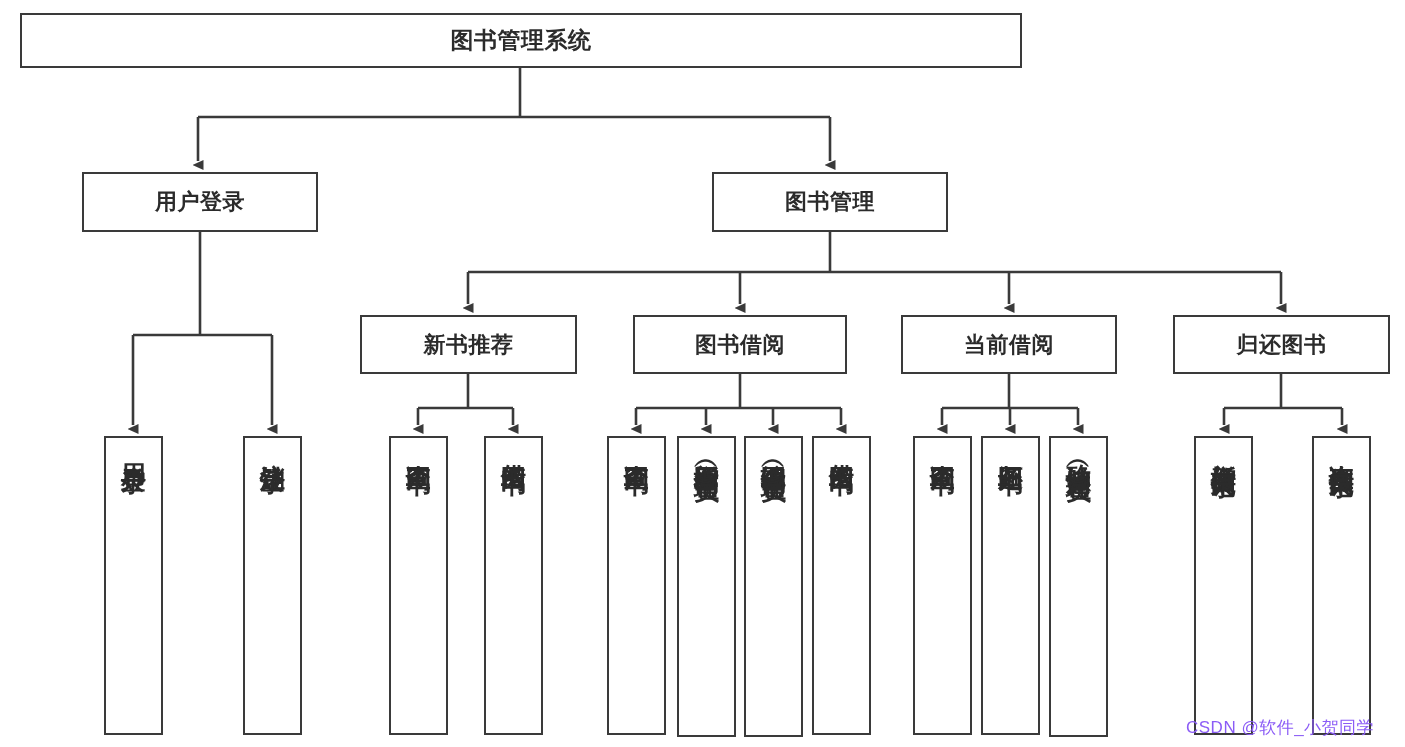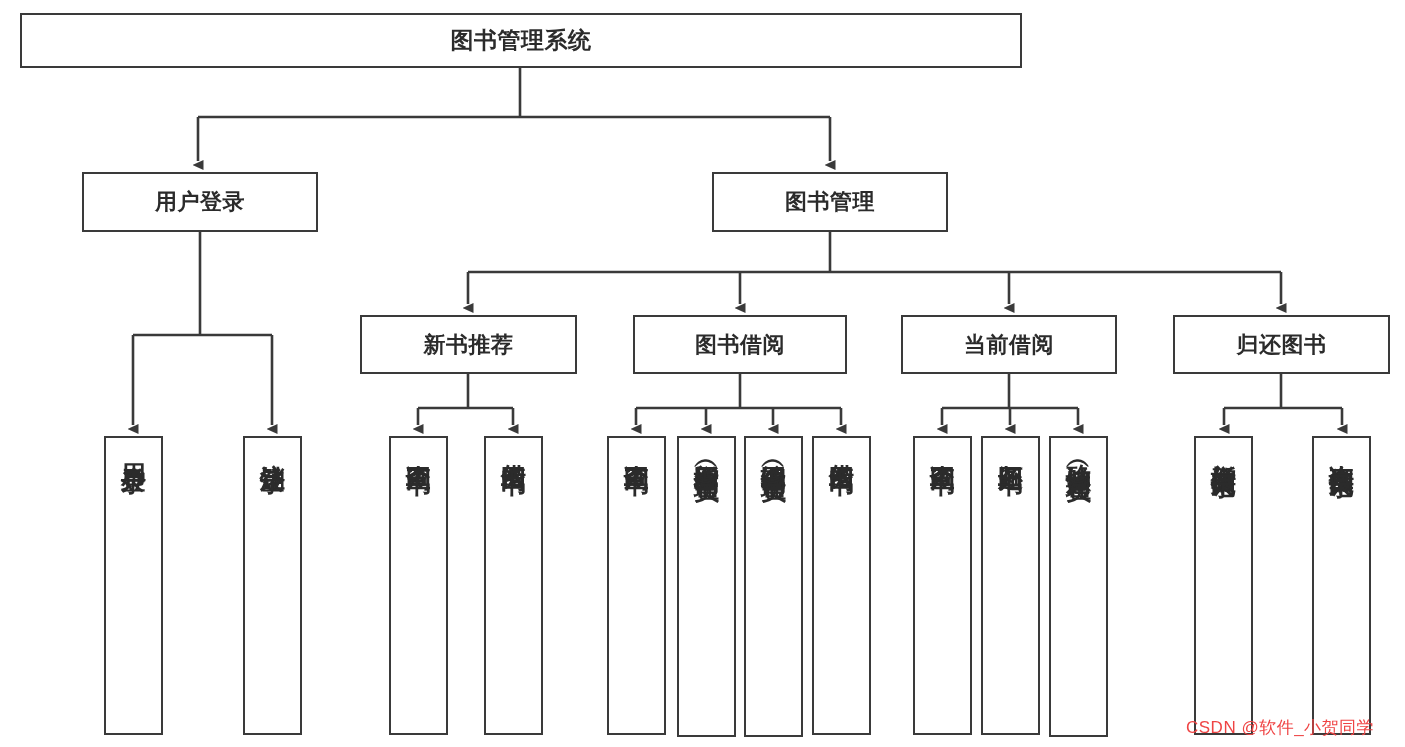--- a/index.html
+++ b/index.html
@@ -60,21 +60,21 @@
   }
   .node.vert .lbl {
     writing-mode: vertical-rl;
     text-orientation: upright;
     font-size: 25px;
     line-height: 1.0;
     letter-spacing: 2px;
   }
   #watermark {
     position: absolute;
-    color: #ef4444;
+    color: #8b5cf6;
     font-size: 17px;
     letter-spacing: 0.5px;
     white-space: nowrap;
     z-index: 5;
   }
 </style>
 </head>
 <body>
 
 <div id="canvas">

